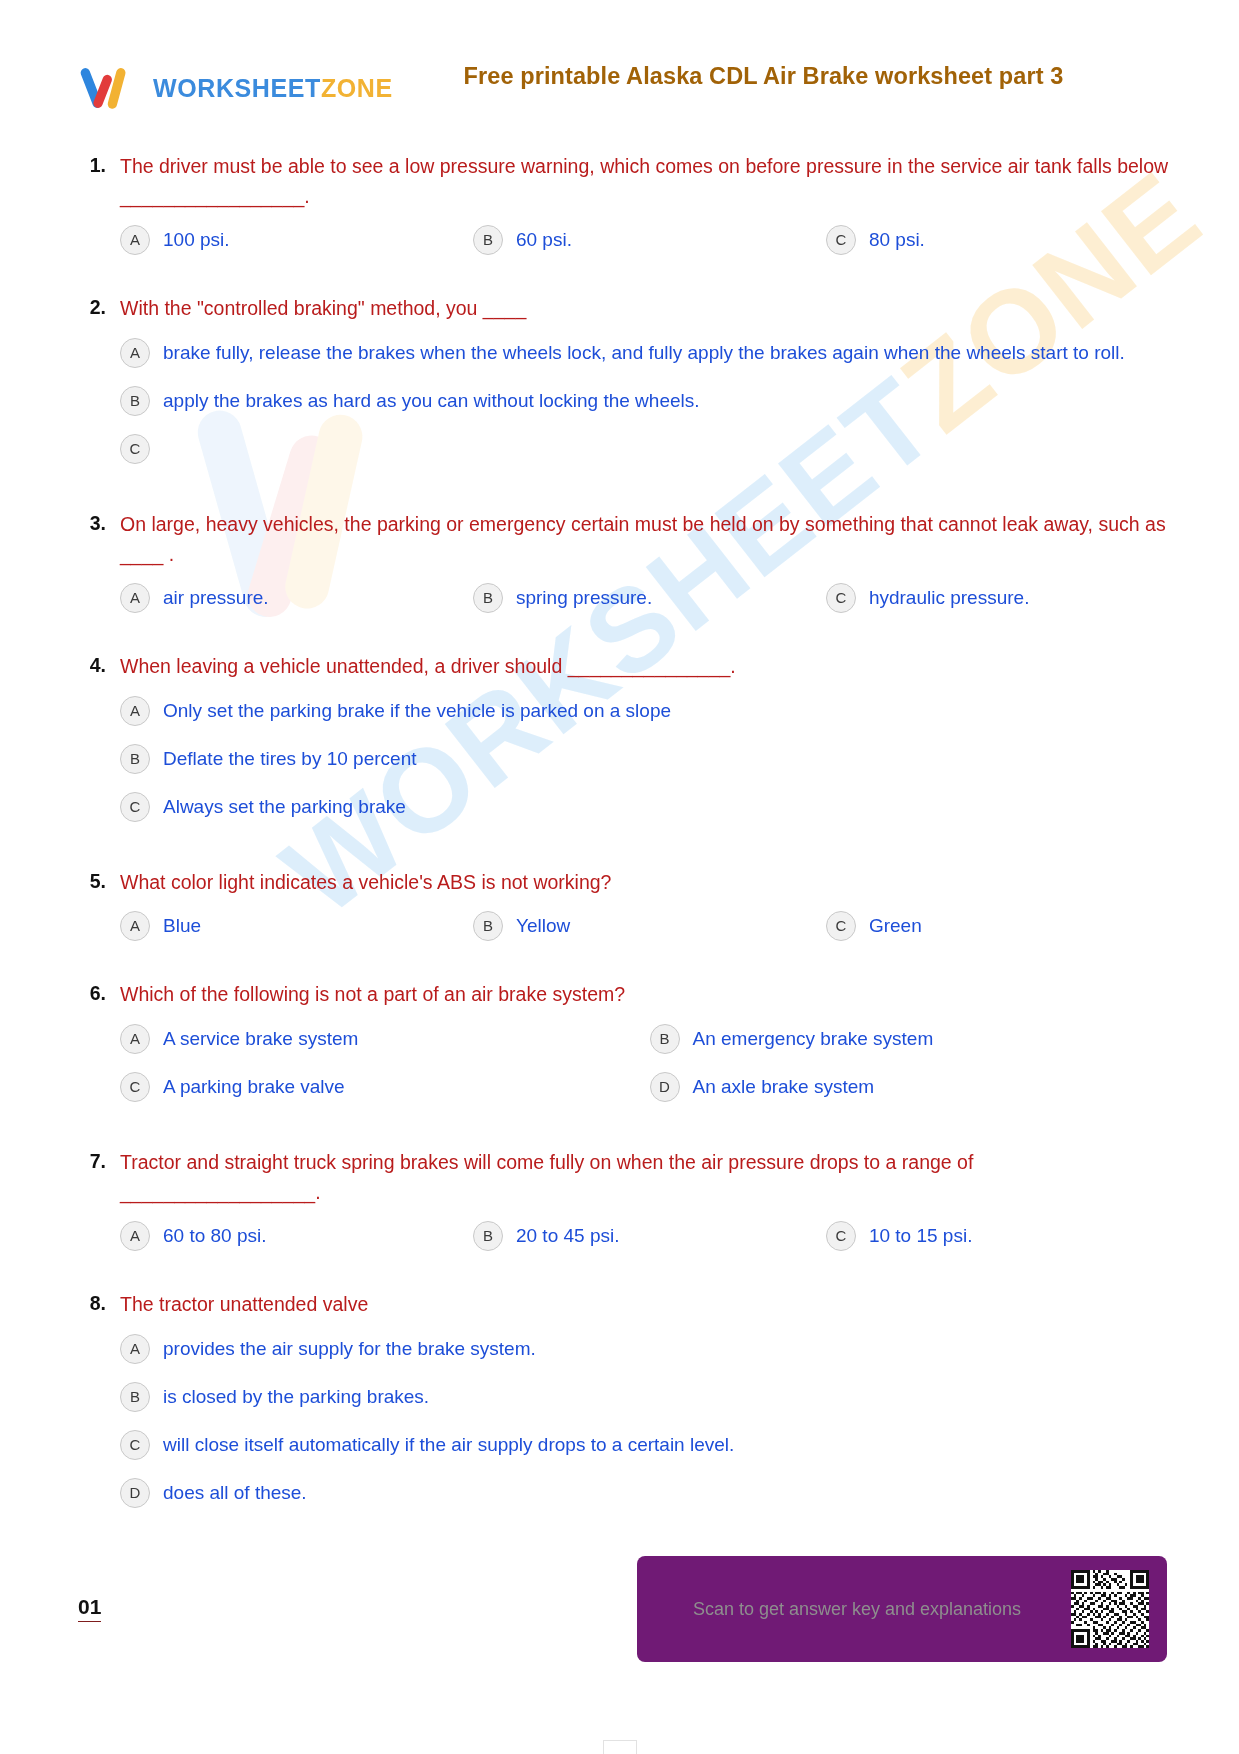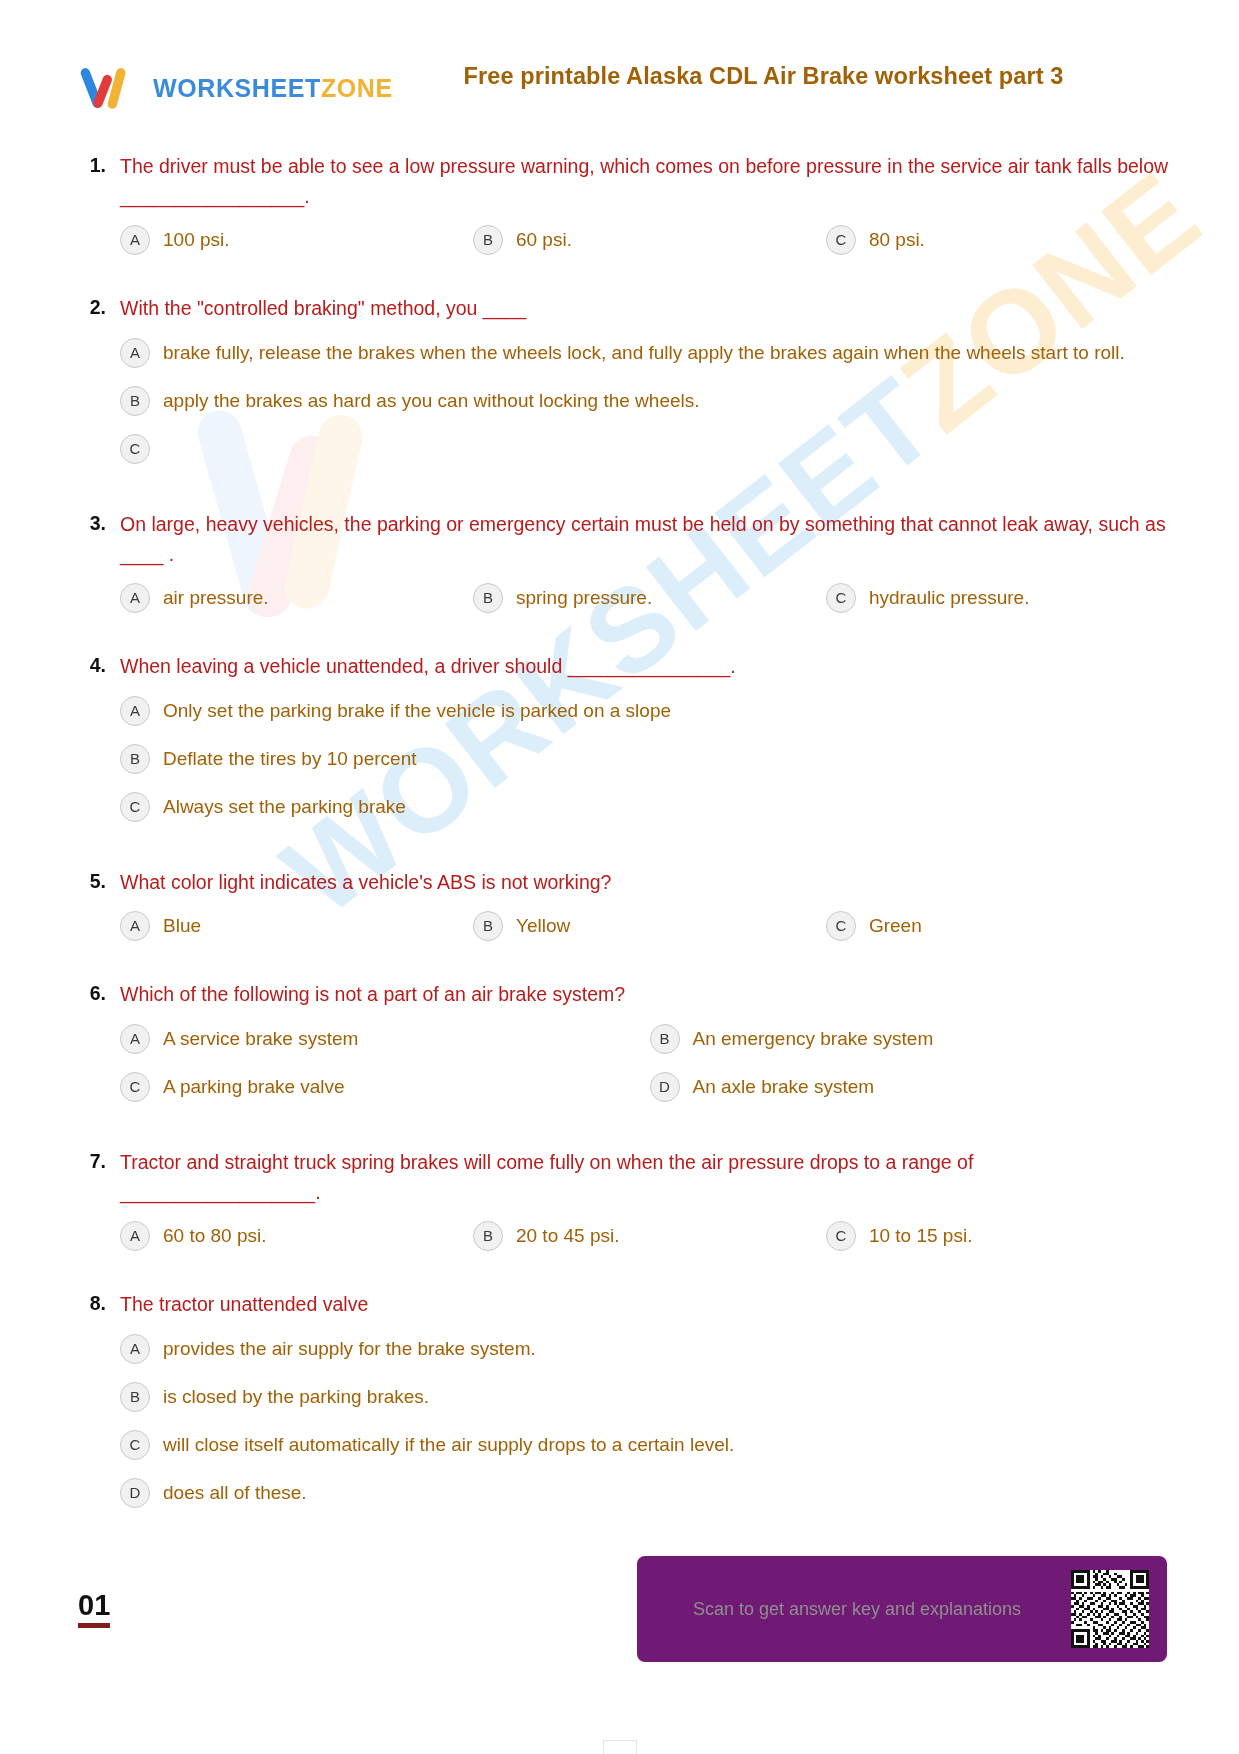--- a/index.html
+++ b/index.html
@@ -135,42 +135,42 @@
     background: #f1f1f1;
     color: #3a3a3a;
     font-size: 15px;
     line-height: 27px;
     text-align: center;
     margin-right: 13px;
     margin-top: 1px;
   }
   .opt-text {
     font-size: 19px;
-    color: #a16207;
+    color: #1d4ed8;
     line-height: 1.5;
     padding-top: 2px;
   }
 
   
   .footer {
     position: absolute;
     left: 0;
     bottom: 92px;
     width: 100%;
     z-index: 2;
     display: flex;
     align-items: center;
     padding: 0 72px 0 78px;
     box-sizing: border-box;
   }
   .page-no {
-    font-size: 29px;
+    font-size: 21px;
     font-weight: 700;
     color: #111;
-    border-bottom: 5px solid #7f1d1d;
+    border-bottom: 1px solid #7f1d1d;
     padding-bottom: 2px;
     line-height: 1.05;
   }
   .scan-box {
     margin-left: auto;
     display: flex;
     align-items: center;
     background: #701a75;
     border-radius: 8px;
     padding: 14px 18px;

